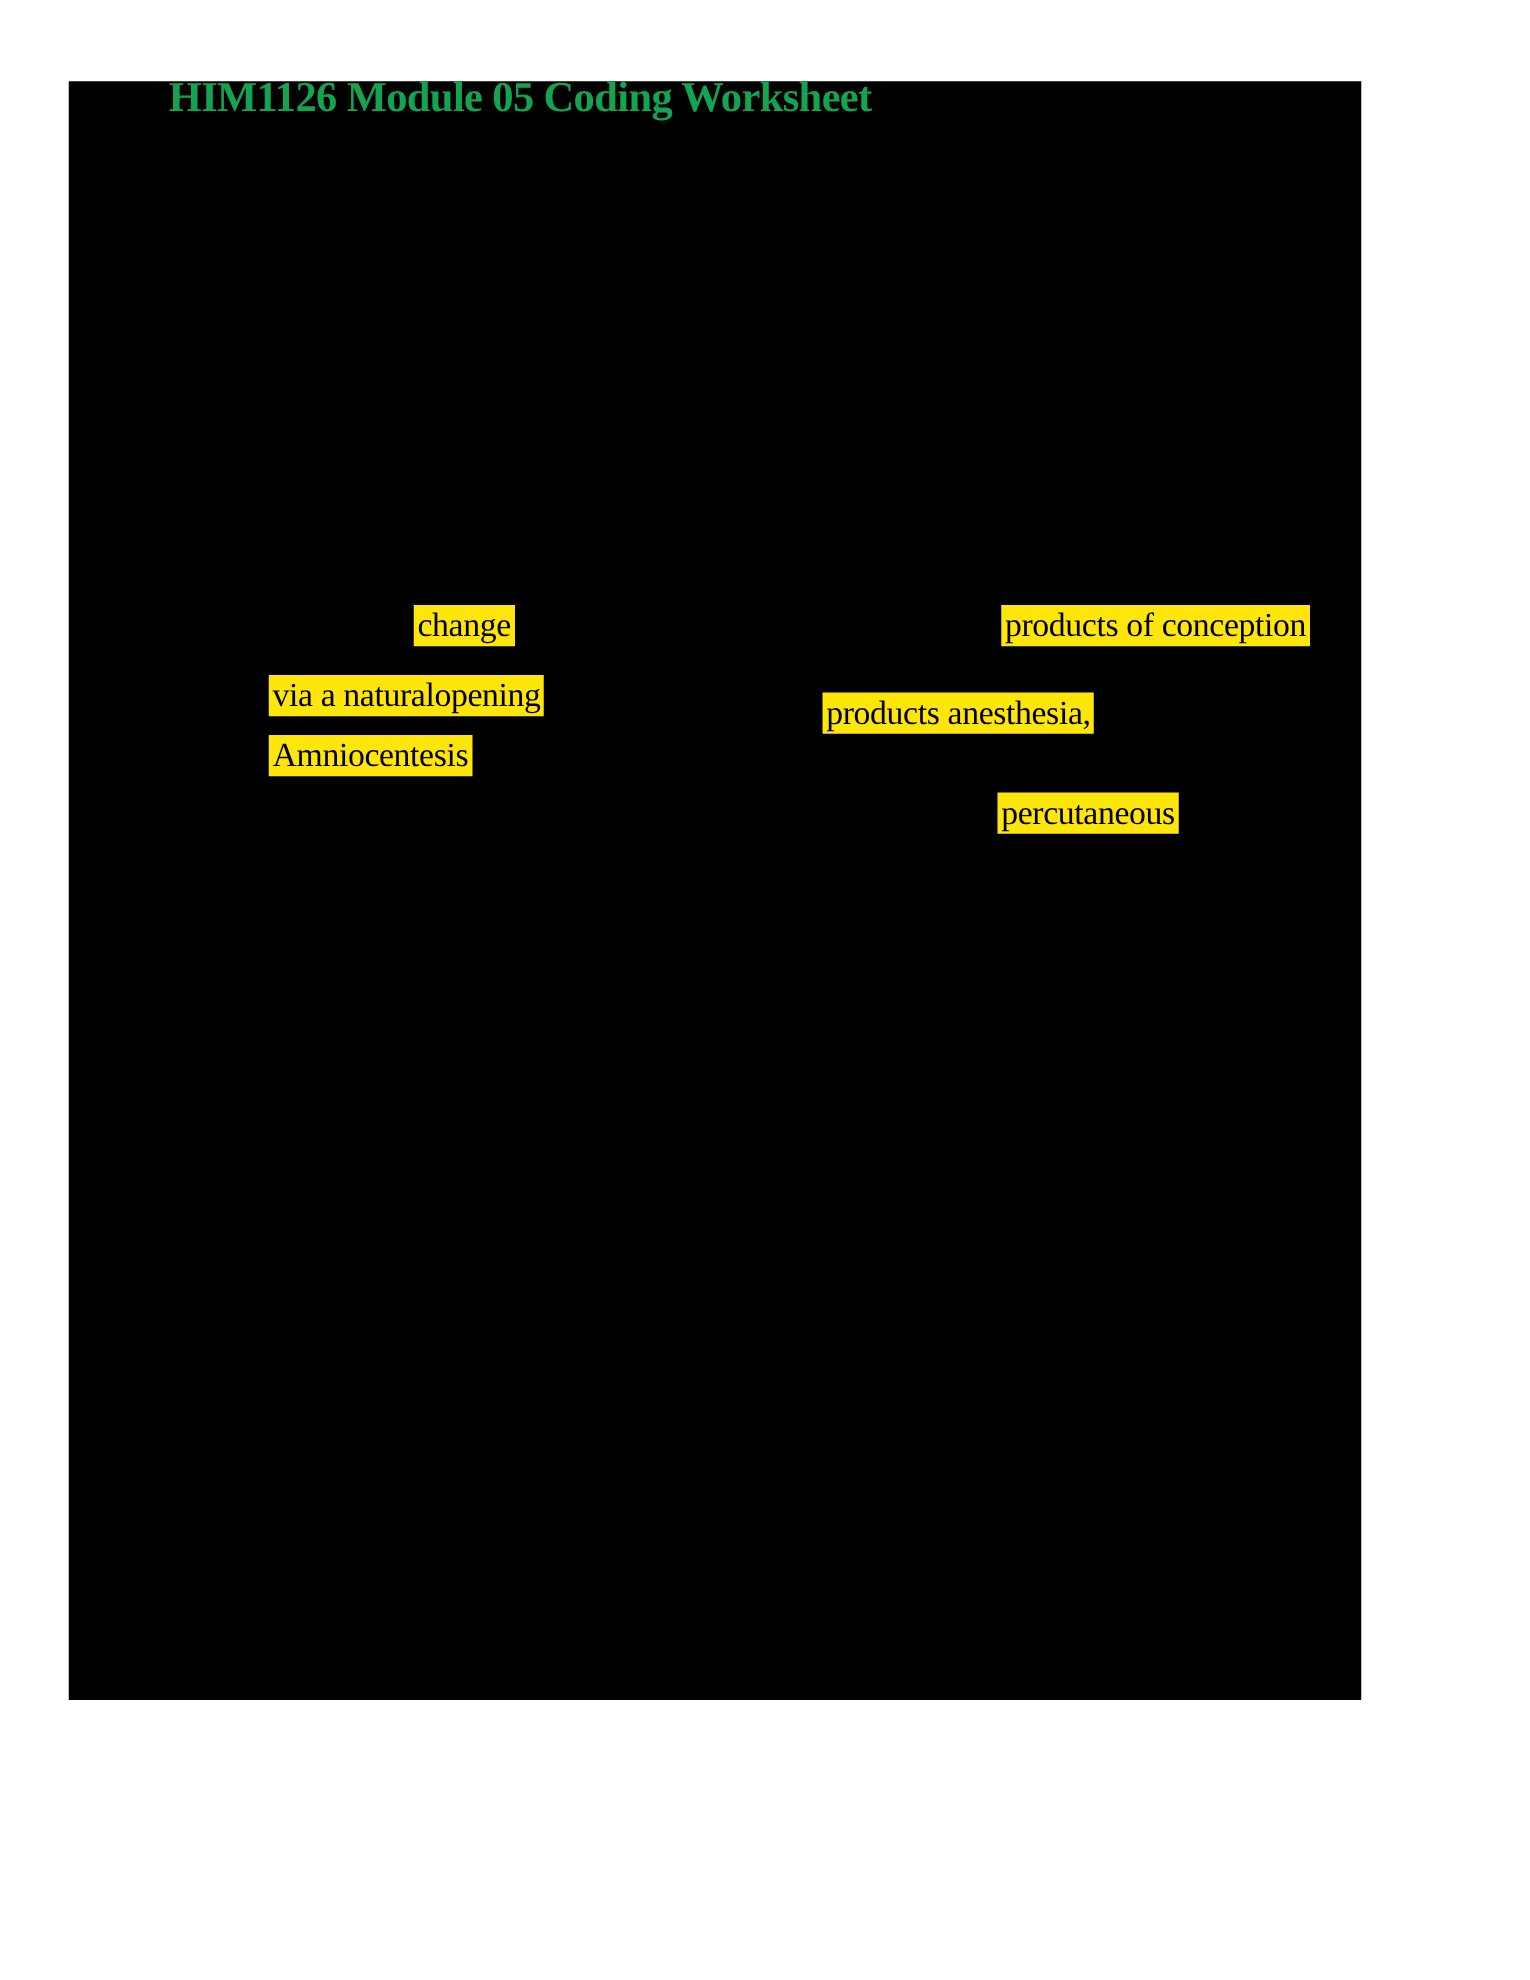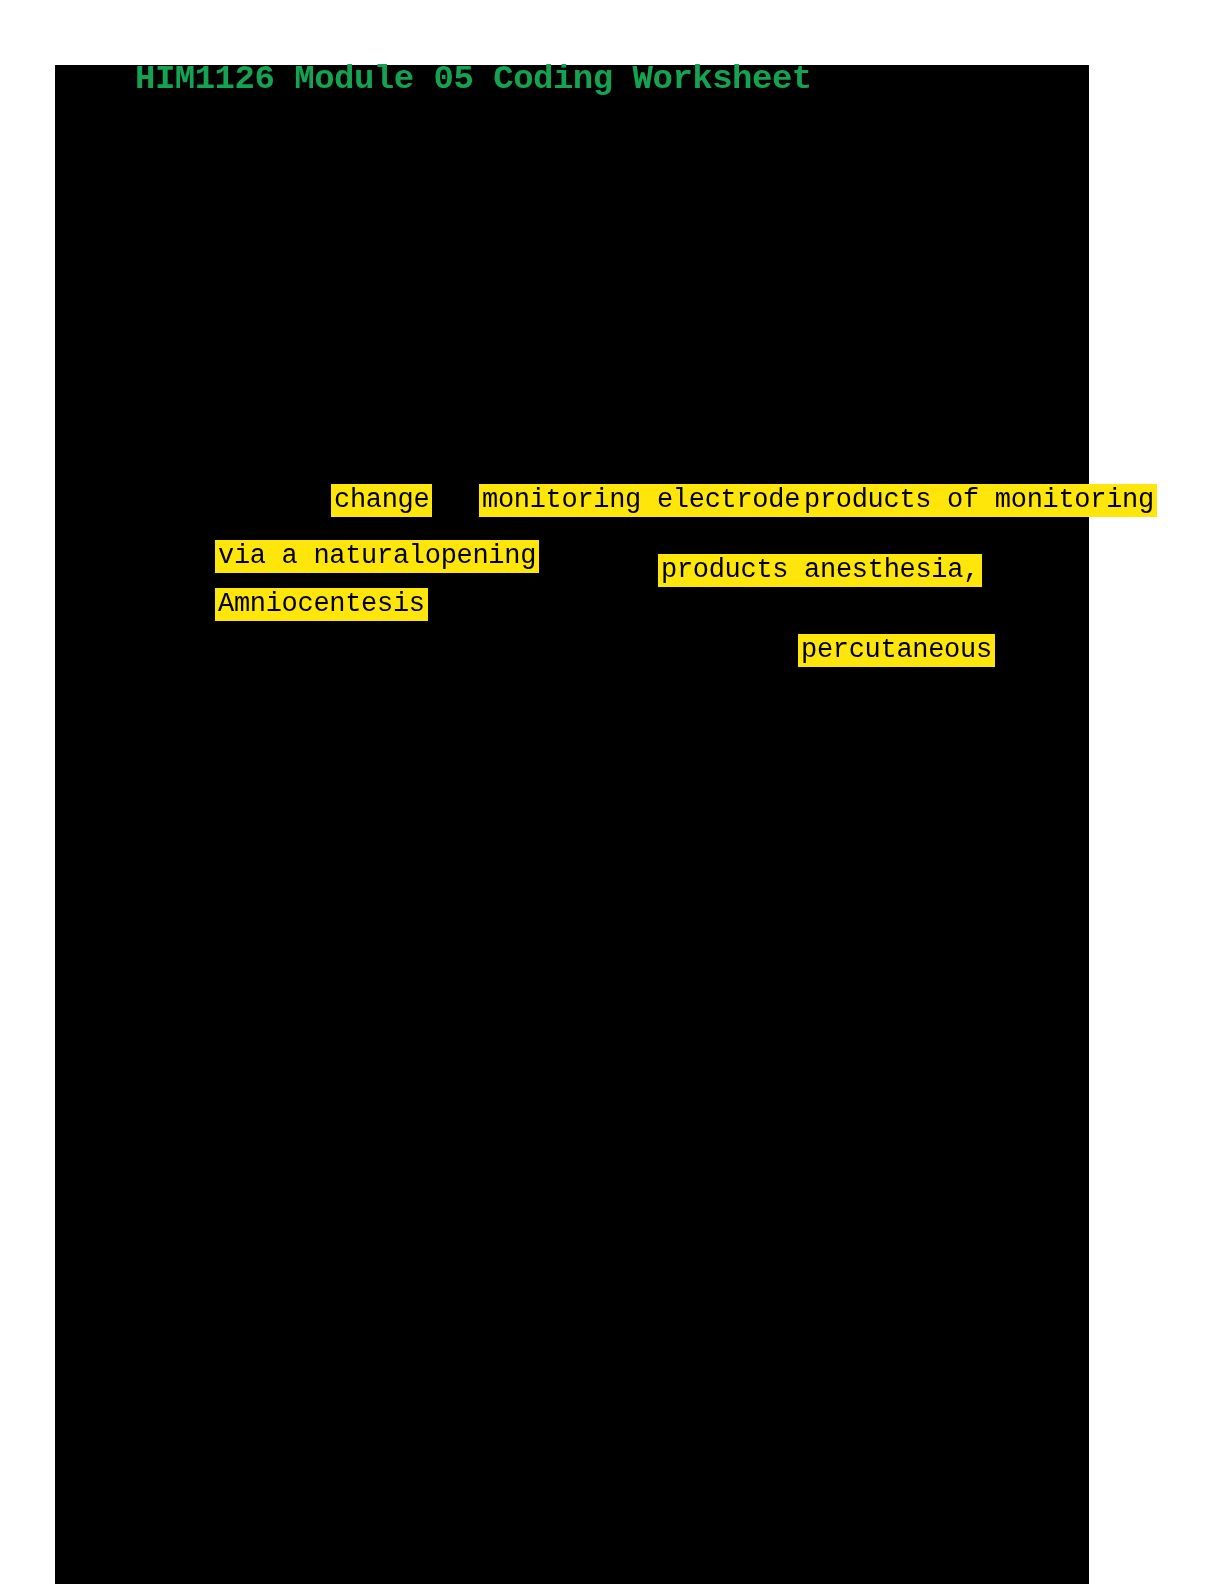--- a/index.html
+++ b/index.html
@@ -3,24 +3,24 @@
 <meta charset="utf-8">
 <style>
   html, body {
     margin: 0;
     padding: 0;
     background: #ffffff;
   }
   .canvas {
     position: relative;
     width: 1224px;
-    height: 1584px;
+    height: 1360px;
     background: var(--canvas-bg, #ffffff);
     overflow: hidden;
-    font-family: Liberation Mono, monospace;
+    font-family: Liberation Serif, serif;
   }
   .page {
     position: absolute;
     left: 55px;
     top: 65px;
     width: 1034px;
     height: 1519px;
     background: var(--page-bg, #000000);
   }
   .title {
@@ -56,20 +56,19 @@
   }
 </style>
 </head>
 <body>
 
 <div class="canvas">
   <div class="page"></div>
   <h1 class="title">HIM1126 Module 05 Coding Worksheet</h1>
   <div class="hl-layer" id="hl-layer">
       <span class="hl" style="left: 331px; top: 484px;">change</span>
-      <span class="hl" style="left: 479px; top: 484px;">monitoring electrode</span>
-      <span class="hl" style="left: 801px; top: 484px;">products of monitoring</span>
+      <span class="hl" style="left: 801px; top: 484px;">products of conception</span>
       <span class="hl" style="left: 215px; top: 540px;">via a naturalopening</span>
       <span class="hl" style="left: 658px; top: 554px;">products anesthesia,</span>
       <span class="hl" style="left: 215px; top: 588px; text-align: right;">Amniocentesis</span>
       <span class="hl" style="left: 798px; top: 588px; margin-top: 46px;">percutaneous</span>
     </div>
 </div>
 
 </body></html>

